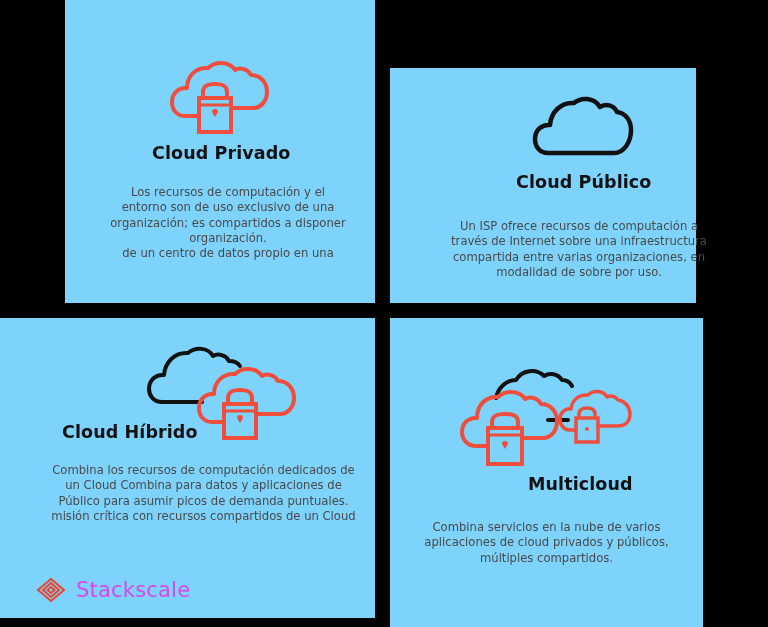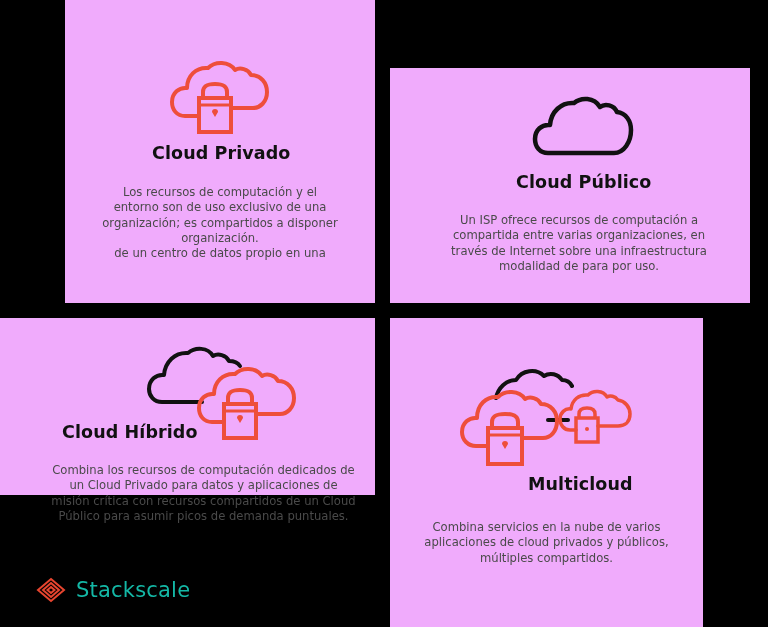--- a/index.html
+++ b/index.html
@@ -5,27 +5,27 @@
   html, body { margin: 0; padding: 0; }
   body {
     width: 768px; height: 627px;
     background: #000000;
     position: relative;
     overflow: hidden;
     font-family: "DejaVu Sans", sans-serif;
   }
   .card {
     position: absolute;
-    background: #f0abfc;
+    background: #7dd3fc;
     box-sizing: border-box;
     padding-left: 16px;
   }
   .card-privado  { left: 65px;  top: 0;     width: 310px; height: 303px; }
-  .card-publico  { left: 390px; top: 68px;  width: 360px; height: 235px; }
-  .card-hibrido  { left: 0;     top: 318px; width: 375px; height: 177px; }
+  .card-publico  { left: 390px; top: 68px;  width: 306px; height: 235px; }
+  .card-hibrido  { left: 0;     top: 318px; width: 375px; height: 300px; }
   .card-multi    { left: 390px; top: 318px; width: 313px; height: 309px; }
 
   .icon { position: absolute; }
   .icon svg { display: block; }
 
   .title {
     position: absolute;
     font-family: "DejaVu Sans", sans-serif;
     font-weight: bold;
     font-size: 17.5px;
@@ -44,82 +44,82 @@
   .desc span { display: block; white-space: nowrap; }
 
   .brand {
     position: absolute;
     left: 36px; top: 577px;
     display: flex; align-items: center;
   }
   .brand-text {
     font-family: "DejaVu Sans", sans-serif;
     font-size: 21px;
-    color: #14b8a6;
+    color: #d946ef;
     margin-left: 10px;
     letter-spacing: 0.2px;
   }
 </style>
 </head>
 <body>
 
 <div class="card card-privado">
   <div class="icon" style="left:104px; top:60px;">
     <svg width="100" height="76" viewBox="0 0 100 76">
       <path d="M30 56 H16 C8 56 3 50 3 42 C3 33 10 27 18 28 C18 16 27 7 39 8 C46 1 60 1 66 10 C71 7 79 9 82 15 C92 15 98 23 98 32 C98 42 91 48 84 48 H62" fill="none" stroke="#ee4e3b" stroke-width="4" stroke-linejoin="round" stroke-linecap="round"></path>
       <rect x="30" y="38" width="32" height="34" fill="none" stroke="#ee4e3b" stroke-width="4"></rect>
       <path d="M34 38 V32 C34 26 38 24 46 24 C54 24 58 26 58 32 V38" fill="none" stroke="#ee4e3b" stroke-width="4"></path>
       <path d="M46 54 m-3 -2 a3 3 0 1 1 6 0 l-3 5 z" fill="#ee4e3b"></path>
       <line x1="30" y1="45" x2="62" y2="45" stroke="#ee4e3b" stroke-width="3"></line>
     </svg>
   </div>
   <div class="title" style="left:87px; top:143px;">Cloud Privado</div>
-  <div class="desc" style="left:0; width:310px; top:185px;">
+  <div class="desc" style="left:8px; width:310px; top:185px;">
     <span>Los recursos de computación y el</span>
     <span>entorno son de uso exclusivo de una</span>
     <span>organización; es compartidos a disponer</span>
     <span>organización.</span>
     <span>de un centro de datos propio en una</span>
   </div>
 </div>
 
 <div class="card card-publico">
   <div class="icon" style="left:142px; top:27px;">
     <svg width="102" height="62" viewBox="0 0 102 62">
       <path d="M16 58 C8 58 3 52 3 44 C3 35 10 29 18 30 C19 17 29 7 42 8 C49 2 62 2 68 12 C73 8 82 10 85 17 C94 18 99 26 99 35 C99 47 92 58 82 58 Z" fill="none" stroke="#111111" stroke-width="4.5" stroke-linejoin="round"></path>
     </svg>
   </div>
   <div class="title" style="left:126px; top:104px;">Cloud Público</div>
-  <div class="desc" style="left:0; width:378px; top:145px;">
+  <div class="desc" style="left:0; width:378px; top:151px;">
     <span>Un ISP ofrece recursos de computación a</span>
+    <span>través de Internet sobre una infraestructura</span>
     <span>compartida entre varias organizaciones, en</span>
-    <span>través de Internet sobre una infraestructura</span>
-    <span>modalidad de para por uso.</span>
+    <span>modalidad de sobre por uso.</span>
   </div>
 </div>
 
 <div class="card card-hibrido">
   <div class="icon" style="left:146px; top:28px;">
     <svg width="156" height="96" viewBox="0 0 156 96">
 
       <path d="M56 56 H16 C8 56 3 50 3 43 C3 34 10 28 18 29 C19 16 29 6 42 7 C49 1 62 1 67 10 C72 7 80 9 83 15 C88 15 92 17 94 20" fill="none" stroke="#111111" stroke-width="4" stroke-linejoin="round" stroke-linecap="round"></path>
 
       <path d="M78 76 H66 C58 76 53 70 53 62 C53 53 60 47 68 48 C68 36 77 27 89 28 C96 21 110 21 116 30 C121 27 129 29 132 35 C142 35 148 43 148 52 C148 62 141 68 134 68 H110" fill="none" stroke="#ee4e3b" stroke-width="4" stroke-linejoin="round" stroke-linecap="round"></path>
       <rect x="78" y="58" width="32" height="34" fill="none" stroke="#ee4e3b" stroke-width="4"></rect>
       <path d="M82 58 V52 C82 46 86 44 94 44 C102 44 106 46 106 52 V58" fill="none" stroke="#ee4e3b" stroke-width="4"></path>
       <line x1="78" y1="65" x2="110" y2="65" stroke="#ee4e3b" stroke-width="3"></line>
       <path d="M94 74 m-3 -2 a3 3 0 1 1 6 0 l-3 5 z" fill="#ee4e3b"></path>
     </svg>
   </div>
   <div class="title" style="left:62px; top:104px;">Cloud Híbrido</div>
   <div class="desc" style="left:16px; width:375px; top:145px;">
     <span>Combina los recursos de computación dedicados de</span>
-    <span>un Cloud Privado para datos y aplicaciones de</span>
+    <span>un Cloud Combina para datos y aplicaciones de</span>
+    <span>Público para asumir picos de demanda puntuales.</span>
     <span>misión crítica con recursos compartidos de un Cloud</span>
-    <span>Público para asumir picos de demanda puntuales.</span>
   </div>
 </div>
 
 <div class="card card-multi">
   <div class="icon" style="left:68px; top:44px;">
     <svg width="178" height="112" viewBox="0 0 178 112">
 
       <path d="M38 36 C40 26 48 18 58 18 C64 8 78 6 86 14 C92 10 100 12 104 18 C108 18 112 20 114 24" fill="none" stroke="#111111" stroke-width="4" stroke-linejoin="round" stroke-linecap="round"></path>
       <line x1="90" y1="58" x2="110" y2="58" stroke="#111111" stroke-width="4" stroke-linecap="round"></line>
 

